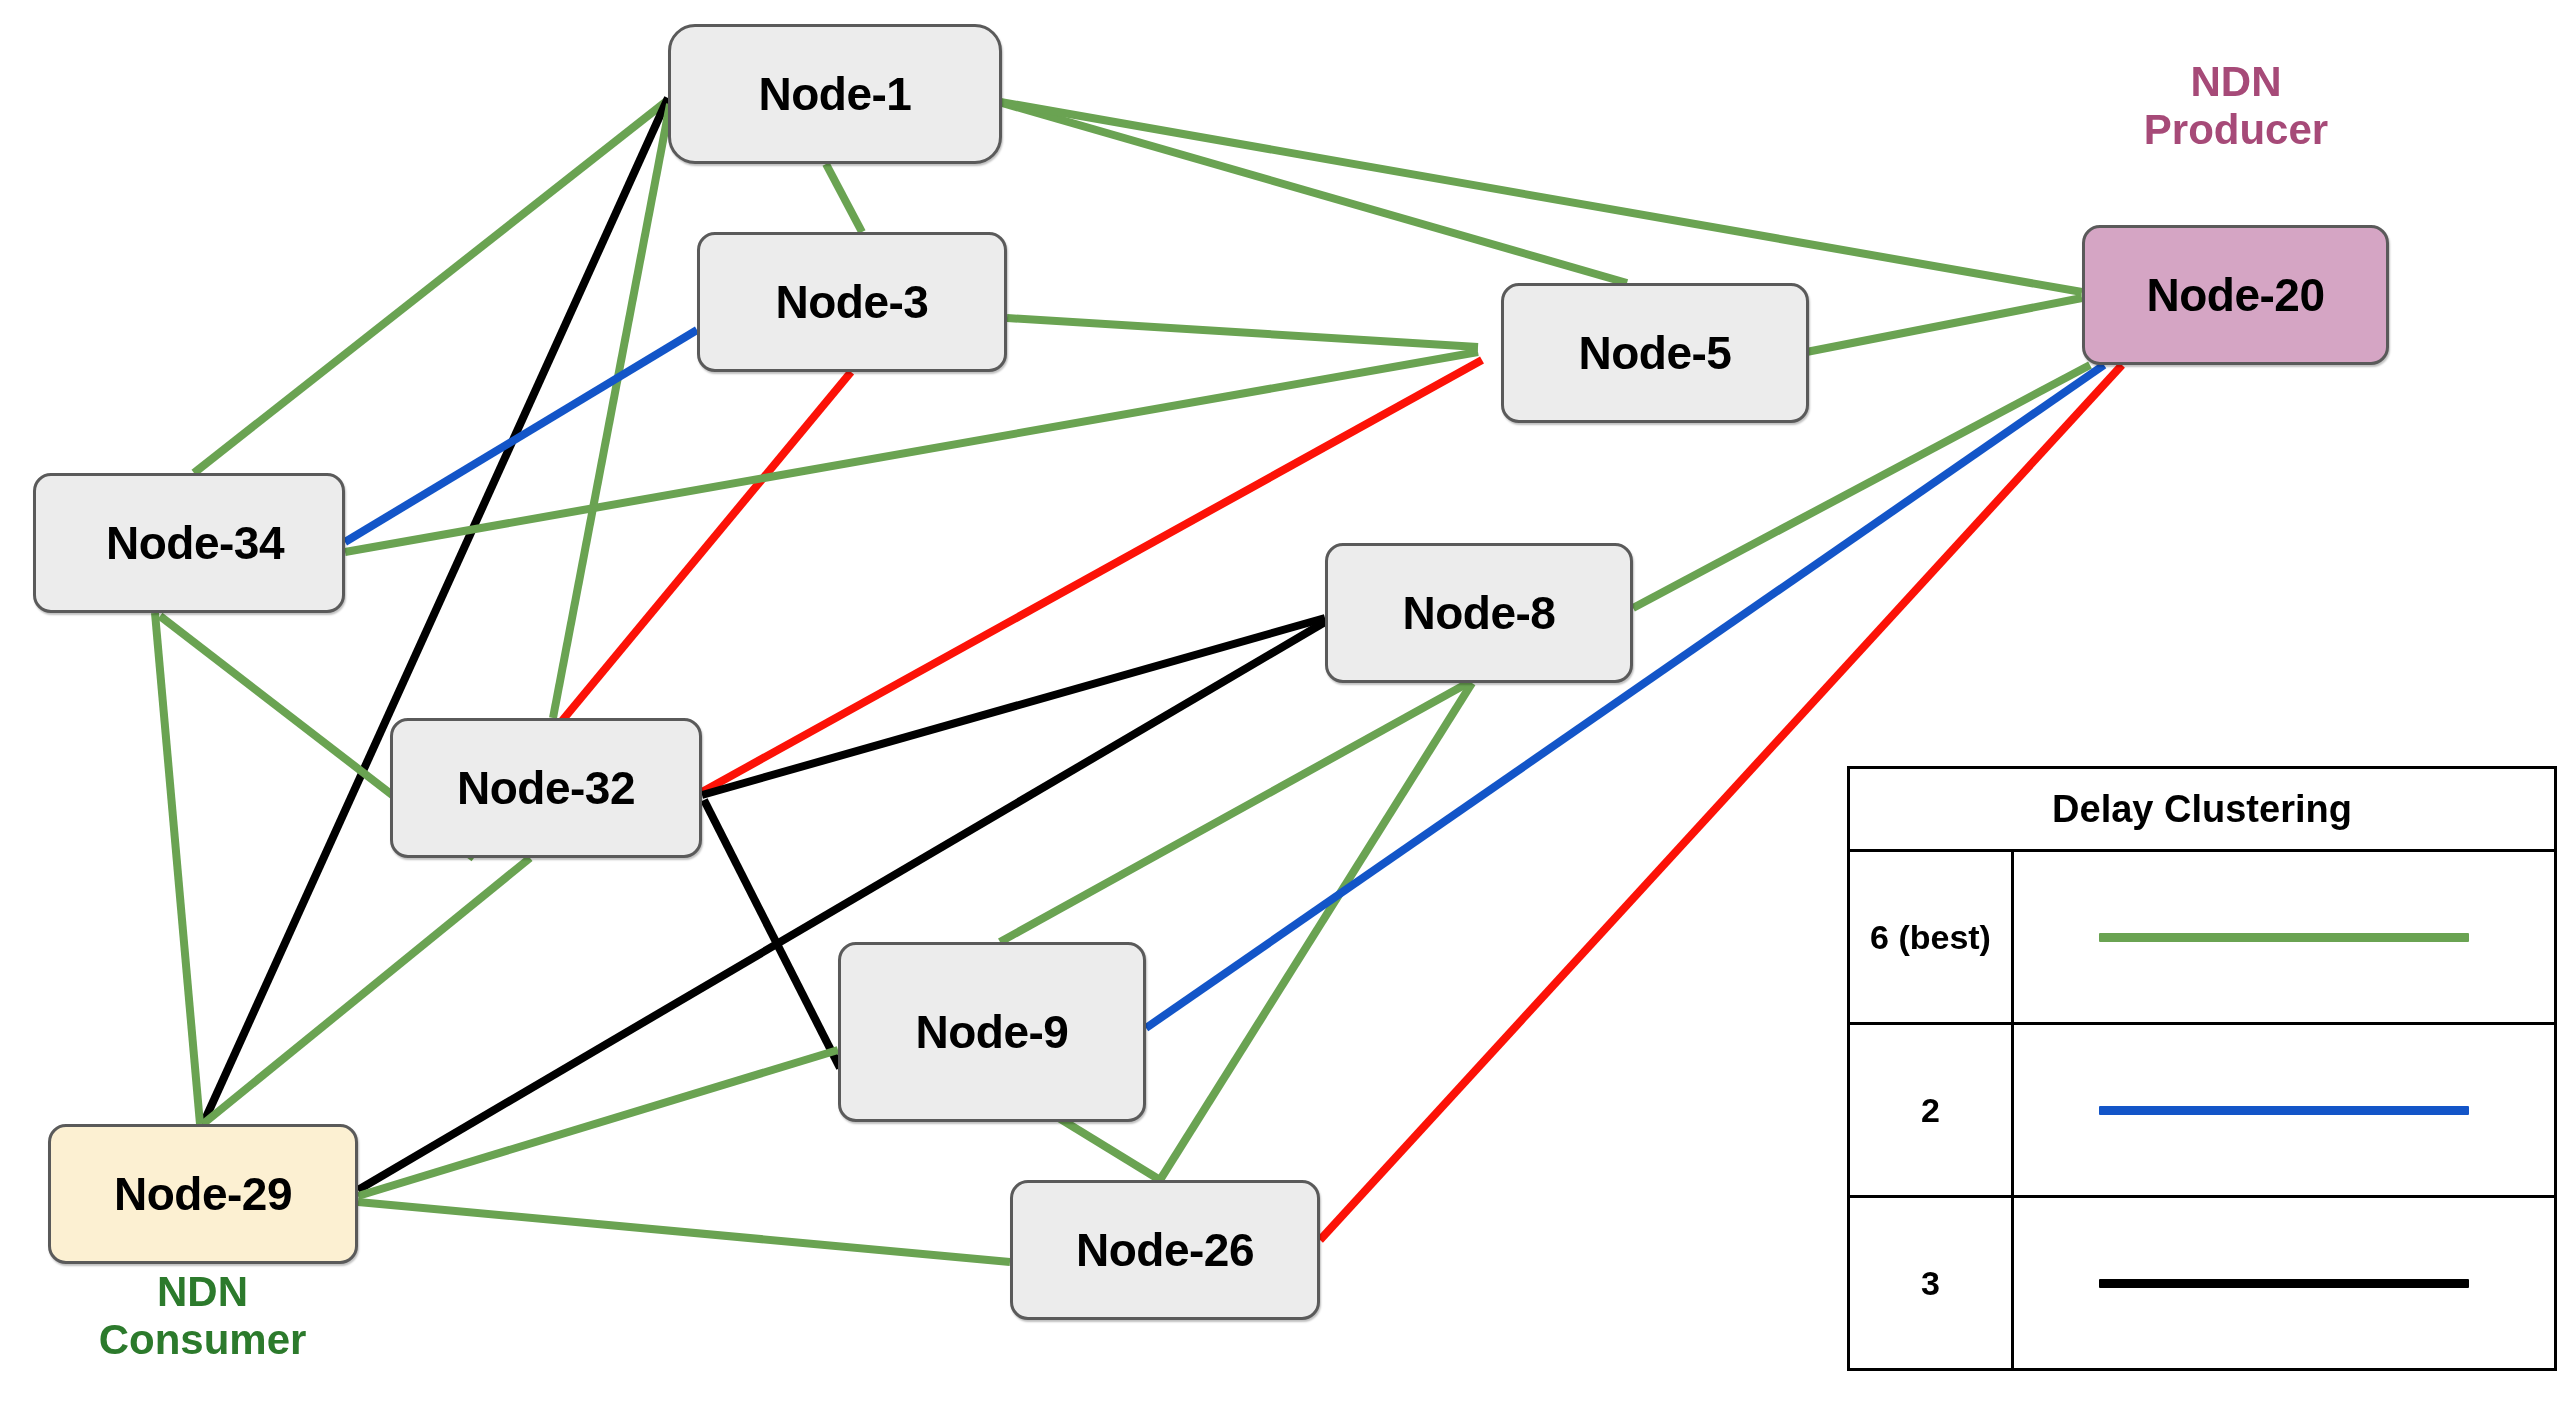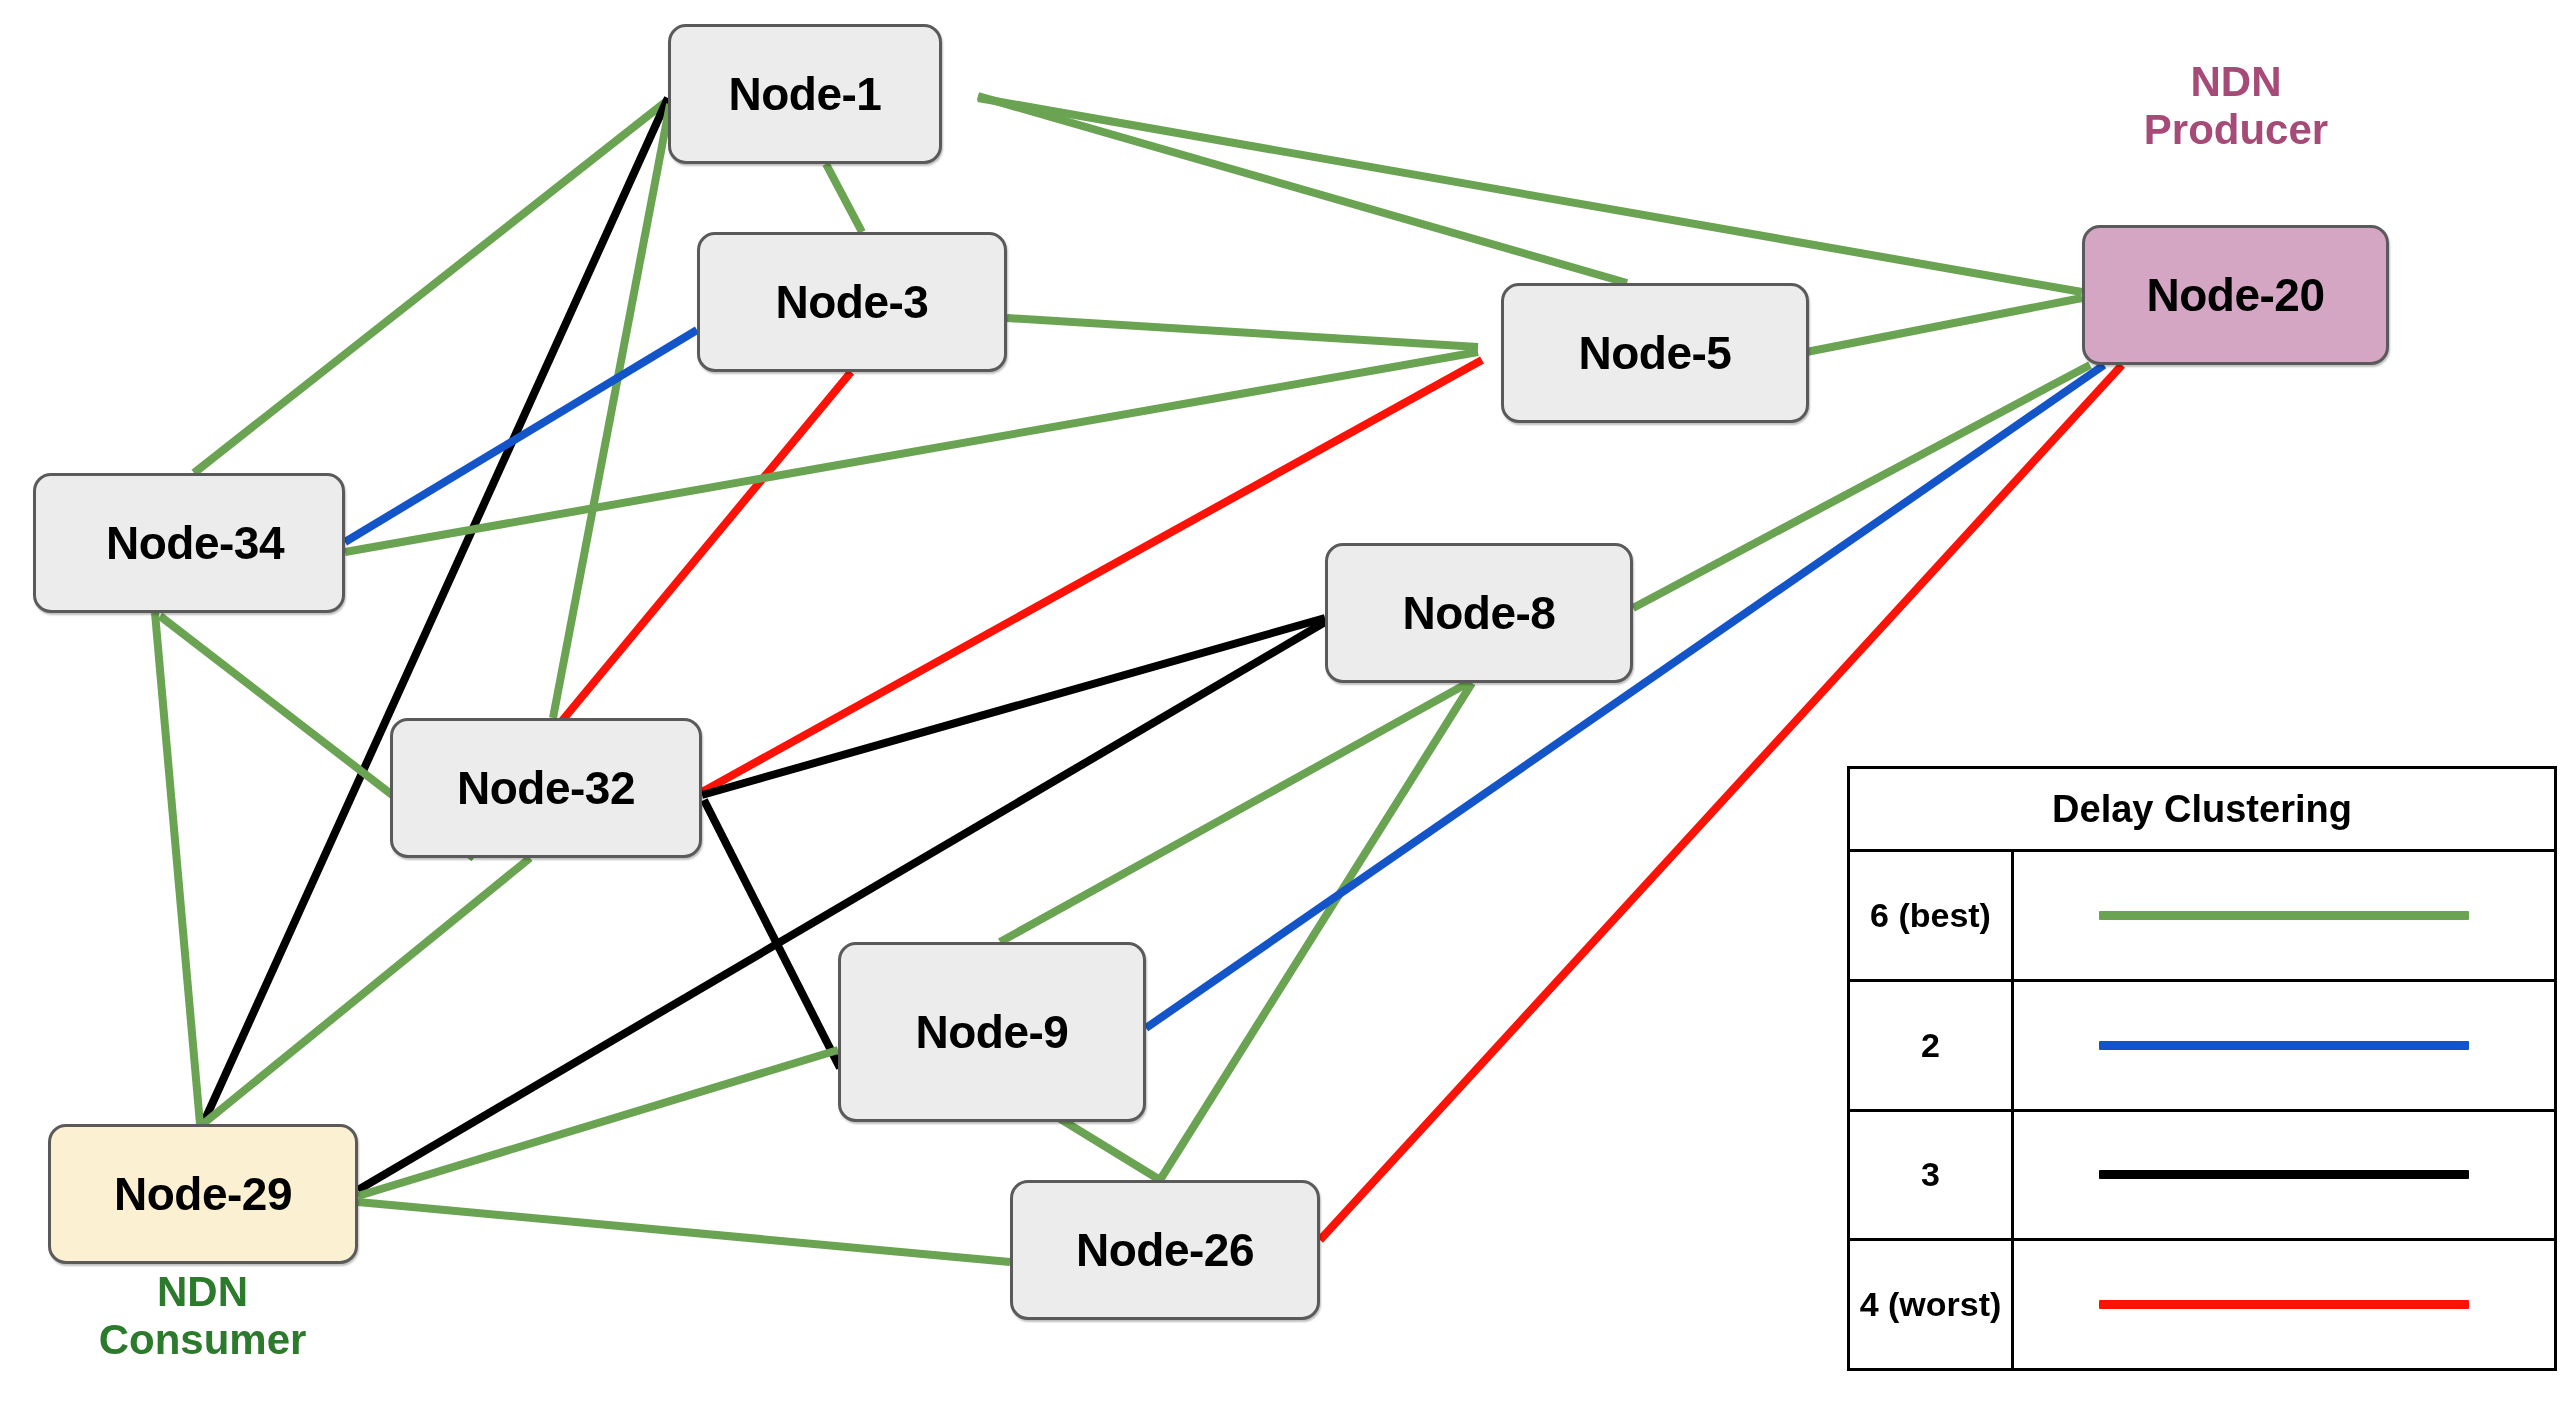--- a/index.html
+++ b/index.html
@@ -132,21 +132,21 @@
       <line x1="1468" y1="683" x2="1000" y2="942" stroke="#6aa352" stroke-width="8" stroke-linecap="butt"></line>
       <line x1="1472" y1="683" x2="1160" y2="1180" stroke="#6aa352" stroke-width="8" stroke-linecap="butt"></line>
       <line x1="358" y1="1196" x2="838" y2="1050" stroke="#6aa352" stroke-width="8" stroke-linecap="butt"></line>
       <line x1="1146" y1="1028" x2="2104" y2="365" stroke="#1355c8" stroke-width="8" stroke-linecap="butt"></line>
       <line x1="1000" y1="1082" x2="1160" y2="1180" stroke="#6aa352" stroke-width="8" stroke-linecap="butt"></line>
       <line x1="358" y1="1202" x2="1010" y2="1262" stroke="#6aa352" stroke-width="8" stroke-linecap="butt"></line>
       <line x1="1320" y1="1240" x2="2122" y2="365" stroke="#fc1207" stroke-width="8" stroke-linecap="butt"></line>
     </svg>
 
   <div id="node-layer">
-      <div class="node" style="left: 668px; top: 24px; width: 274px; height: 140px; background: rgb(236, 236, 236);">
+      <div class="node" style="left: 668px; top: 24px; width: 334px; height: 140px; background: rgb(236, 236, 236); border-radius: 27px;">
         <span class="node-label">Node-1</span>
       </div>
       <div class="node" style="left: 697px; top: 232px; width: 310px; height: 140px; background: rgb(236, 236, 236);">
         <span class="node-label">Node-3</span>
       </div>
       <div class="node" style="left: 1478px; top: 283px; width: 308px; height: 140px; background: rgb(236, 236, 236); margin-left: 23px;">
         <span class="node-label">Node-5</span>
       </div>
       <div class="node" style="left: 2082px; top: 225px; width: 307px; height: 140px; background: rgb(213, 165, 196);">
         <span class="node-label">Node-20</span>
@@ -189,22 +189,16 @@
           <div class="legend-cell-swatch">
             <div class="swatch-line" style="background: rgb(19, 85, 200);"></div>
           </div>
         </div>
         <div class="legend-row">
           <div class="legend-cell-label">3</div>
           <div class="legend-cell-swatch">
             <div class="swatch-line" style="background: rgb(0, 0, 0);"></div>
           </div>
         </div>
-        <div class="legend-row">
-          <div class="legend-cell-label">4 (worst)</div>
-          <div class="legend-cell-swatch">
-            <div class="swatch-line" style="background: rgb(252, 18, 7);"></div>
-          </div>
-        </div>
       </div>
   </div>
 
 </div>
 
 </body></html>

